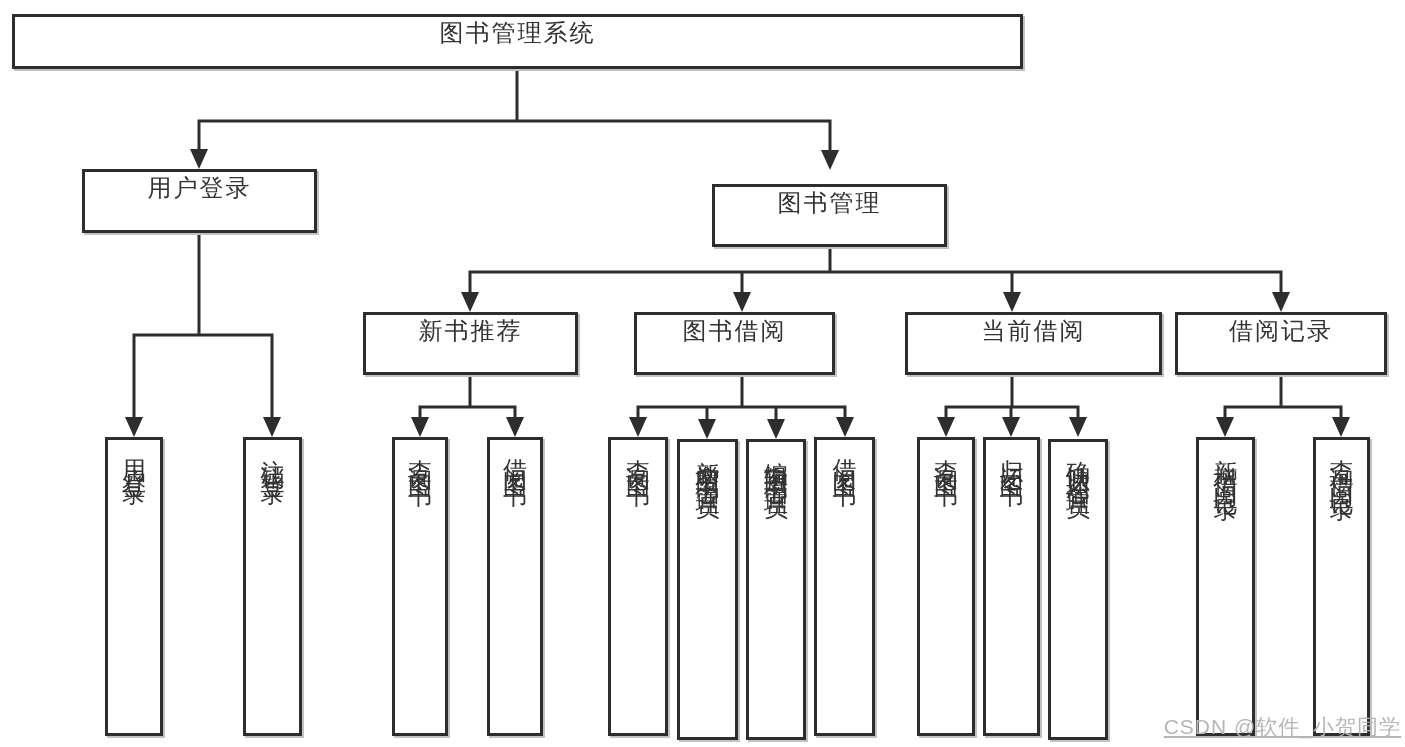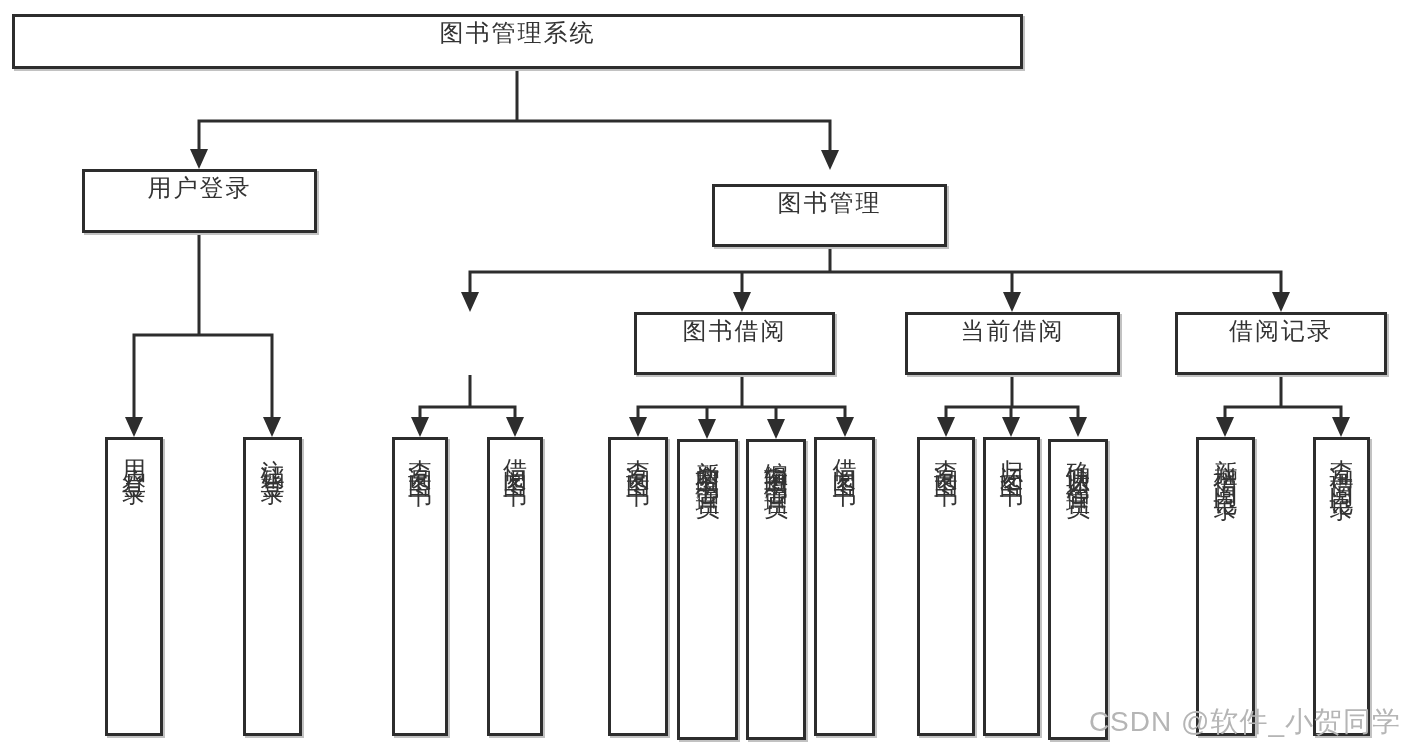--- a/index.html
+++ b/index.html
@@ -48,46 +48,47 @@
   }
   .node.v.long .lbl {
     letter-spacing: 5px;
   }
   
   #n-root   { left: 12px;   top: 14px;  width: 1011px; height: 55px; }
   #n-login  { left: 82px;   top: 169px; width: 235px;  height: 64px; }
   #n-mgmt   { left: 712px;  top: 184px; width: 235px;  height: 63px; }
   #n-newrec { left: 363px;  top: 312px; width: 215px;  height: 63px; }
   #n-borrow { left: 634px;  top: 312px; width: 201px;  height: 63px; }
-  #n-cur    { left: 905px;  top: 312px; width: 215px;  height: 63px; }
+  #n-cur    { left: 905px;  top: 312px; width: 257px;  height: 63px; }
   #n-rec    { left: 1175px; top: 312px; width: 212px;  height: 63px; }
   
   #l-1a { left: 105px;  top: 437px; width: 58px; height: 299px; }
   #l-1b { left: 243px;  top: 437px; width: 59px; height: 299px; }
   #l-2a { left: 392px;  top: 437px; width: 56px; height: 299px; }
   #l-2b { left: 487px;  top: 437px; width: 56px; height: 299px; }
   #l-3a { left: 608px;  top: 437px; width: 60px; height: 299px; }
   #l-3b { left: 677px;  top: 439px; width: 61px; height: 301px; }
   #l-3c { left: 746px;  top: 439px; width: 60px; height: 301px; }
   #l-3d { left: 814px;  top: 437px; width: 61px; height: 299px; }
   #l-4a { left: 917px;  top: 437px; width: 58px; height: 299px; }
   #l-4b { left: 983px;  top: 437px; width: 57px; height: 299px; }
   #l-4c { left: 1048px; top: 439px; width: 60px; height: 301px; }
   #l-5a { left: 1196px; top: 437px; width: 59px; height: 299px; }
   #l-5b { left: 1313px; top: 437px; width: 57px; height: 299px; }
   
   #watermark {
     position: absolute;
     right: 4px;
     bottom: 6px;
-    font-size: 28px;
+    font-size: 21px;
     letter-spacing: 1px;
     color: #b5b5b5;
     z-index: 10;
     white-space: nowrap;
+    text-decoration: underline;
   }
 </style>
 </head>
 <body>
 
 <div id="canvas">
 
   <svg id="connector-layer" viewBox="0 0 1405 747" xmlns="http://www.w3.org/2000/svg">
 
     <path fill="none" stroke="#2d2d2d" stroke-width="3" stroke-linejoin="miter" d="
@@ -139,20 +140,23 @@
     <span class="lbl">图书管理系统</span>
   </div>
 
   <div class="node h" id="n-login">
     <span class="lbl">用户登录</span>
   </div>
   <div class="node h" id="n-mgmt">
     <span class="lbl">图书管理</span>
   </div>
 
+  <div class="node h" id="n-newrec">
+    <span class="lbl">新书推荐</span>
+  </div>
   <div class="node h" id="n-borrow">
     <span class="lbl">图书借阅</span>
   </div>
   <div class="node h" id="n-cur">
     <span class="lbl">当前借阅</span>
   </div>
   <div class="node h" id="n-rec">
     <span class="lbl">借阅记录</span>
   </div>
 

